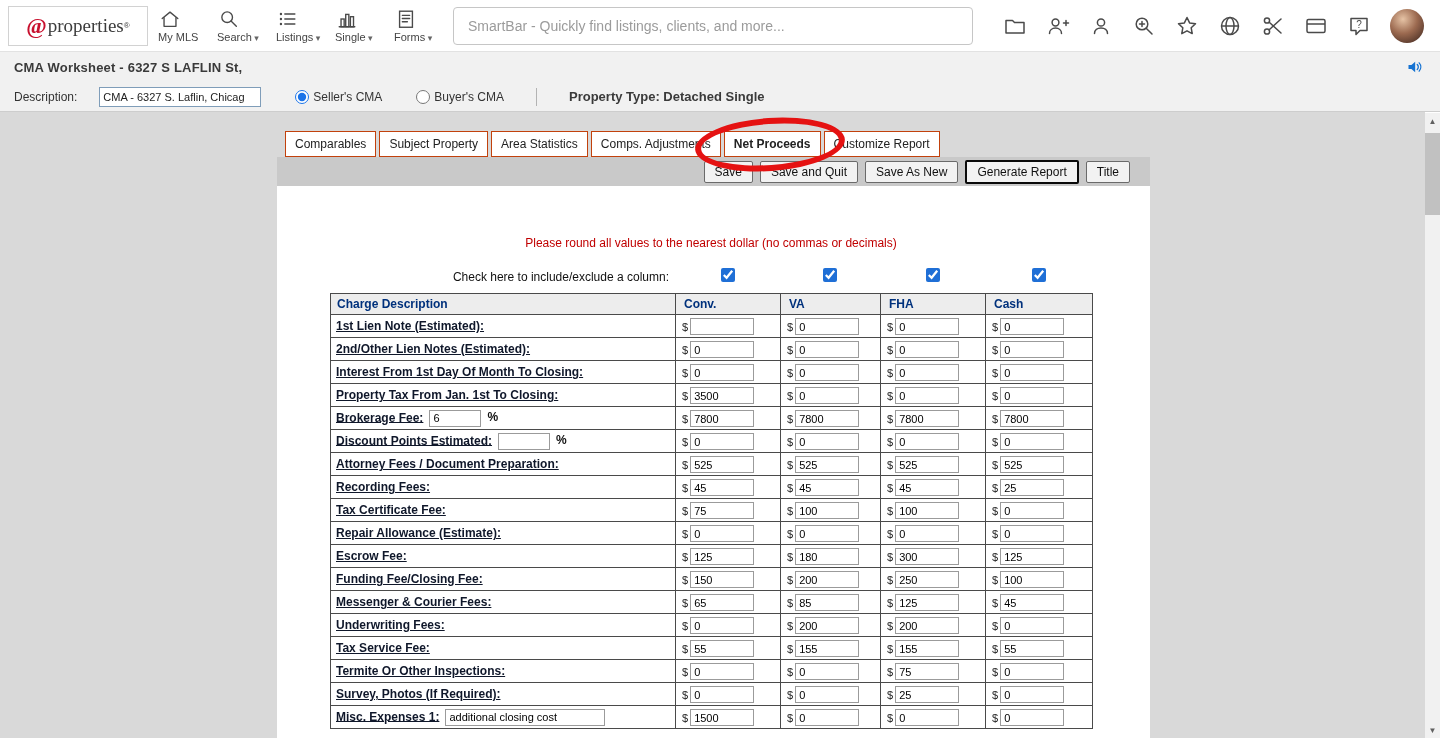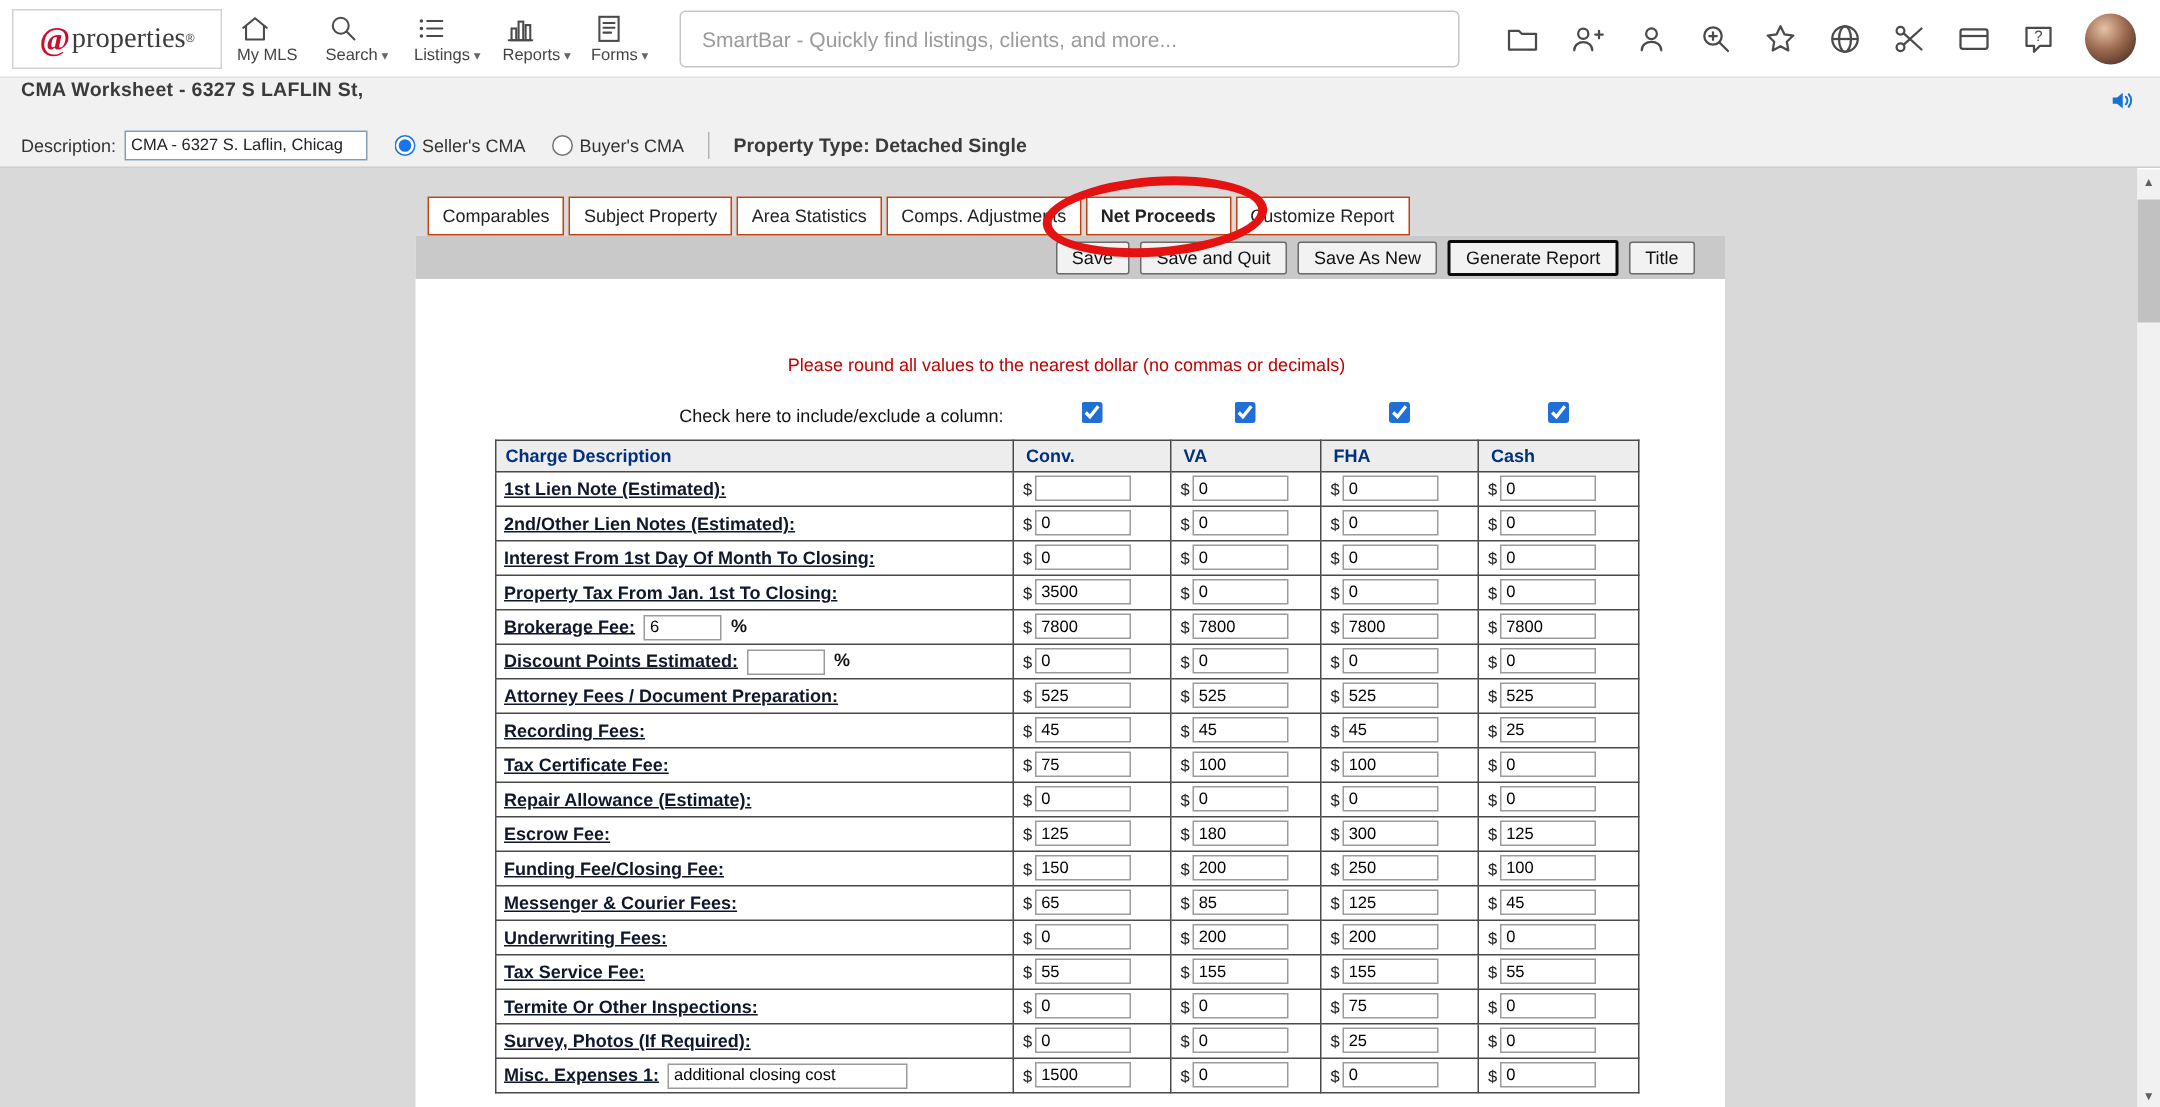--- a/index.html
+++ b/index.html
@@ -16,24 +16,24 @@
   .nav-item .lbl{font-size:11px;color:#444;white-space:nowrap;}
   .nav-item.caret .lbl::after{content:" \25BE";font-size:9px;color:#666;}
   .nicon{width:24px;height:22px;display:flex;align-items:center;justify-content:center;}
   .smartbar{width:520px;height:38px;border:1px solid #c6c6c6;border-radius:4px;padding:0 14px;font-size:14px;color:#333;background:#fff;outline:none;font-family:inherit;}
   .smartbar::placeholder{color:#9b9b9b;}
   .right-icons{display:flex;align-items:center;gap:19px;margin-left:auto;margin-right:16px;}
   .ricon{width:24px;height:24px;display:flex;align-items:center;justify-content:center;cursor:pointer;}
   .avatar{width:34px;height:34px;border-radius:50%;background:radial-gradient(circle at 38% 30%,#e6c3a5 0%,#9c6a50 45%,#35201a 100%);cursor:pointer;}
 
   
-  .titlebar{position:absolute;top:52px;left:0;width:1440px;height:30px;background:#f1f1f1;display:flex;padding:0 14px;z-index:9;}
+  .titlebar{position:absolute;top:52px;left:0;width:1440px;height:30px;background:#f1f1f1;display:flex;align-items:center;padding:0 14px;z-index:9;}
   .page-title{font-size:13px;font-weight:bold;color:#3a3a3a;letter-spacing:.2px;}
   .speaker{margin-left:auto;display:flex;align-items:center;cursor:pointer;}
-  .descbar{position:absolute;top:82px;left:0;width:1440px;height:30px;background:#f1f1f1;border-bottom:1px solid #cdcdcd;display:flex;align-items:center;padding:0 14px;z-index:9;}
+  .descbar{position:absolute;top:82px;left:0;width:1440px;height:30px;background:#f1f1f1;border-bottom:1px solid #cdcdcd;display:flex;align-items:center;padding:0 14px;z-index:9;gap:16px;}
   .desc-label{font-size:12px;color:#333;margin-right:6px;}
   .desc-input{width:162px;height:20px;border:1px solid #7f9db9;font-size:11px;padding:0 3px;color:#222;font-family:inherit;outline:none;}
   .radio-group{display:flex;align-items:center;gap:4px;margin-left:18px;cursor:pointer;}
   input[type=radio]{accent-color:#1a73e8;width:14px;height:14px;cursor:pointer;}
   .radio-label{font-size:12px;color:#333;}
   .vdivider{width:1px;height:18px;background:#b3b3b3;margin:0 16px;}
   .prop-type{font-size:13px;font-weight:bold;color:#3a3a3a;}
 
   
   .content{position:absolute;top:112px;left:0;width:1425px;height:626px;background:#d9d9d9;overflow:hidden;}
@@ -119,21 +119,21 @@
     </div>
     <div class="nav-item caret">
       <span class="nicon">
         <svg width="22" height="22" viewBox="0 0 24 24" stroke="#4a4a4a" fill="none" stroke-width="1.5" stroke-linecap="round">
             <path d="M3.5 20.5h17"></path>
             <rect x="5.5" y="12" width="3.4" height="8.5"></rect>
             <rect x="10.6" y="7" width="3.4" height="13.5"></rect>
             <rect x="15.7" y="9.5" width="3.4" height="11"></rect>
           </svg>
       </span>
-      <span class="lbl">Reports</span>
+      <span class="lbl">Single</span>
     </div>
     <div class="nav-item caret">
       <span class="nicon">
         <svg width="22" height="22" viewBox="0 0 24 24" stroke="#4a4a4a" fill="none" stroke-width="1.5" stroke-linecap="round">
             <rect x="5" y="3.5" width="14" height="17.5"></rect>
             <path d="M8 8h8M8 11.5h8M8 15h5.5"></path>
           </svg>
       </span>
       <span class="lbl">Forms</span>
     </div>

